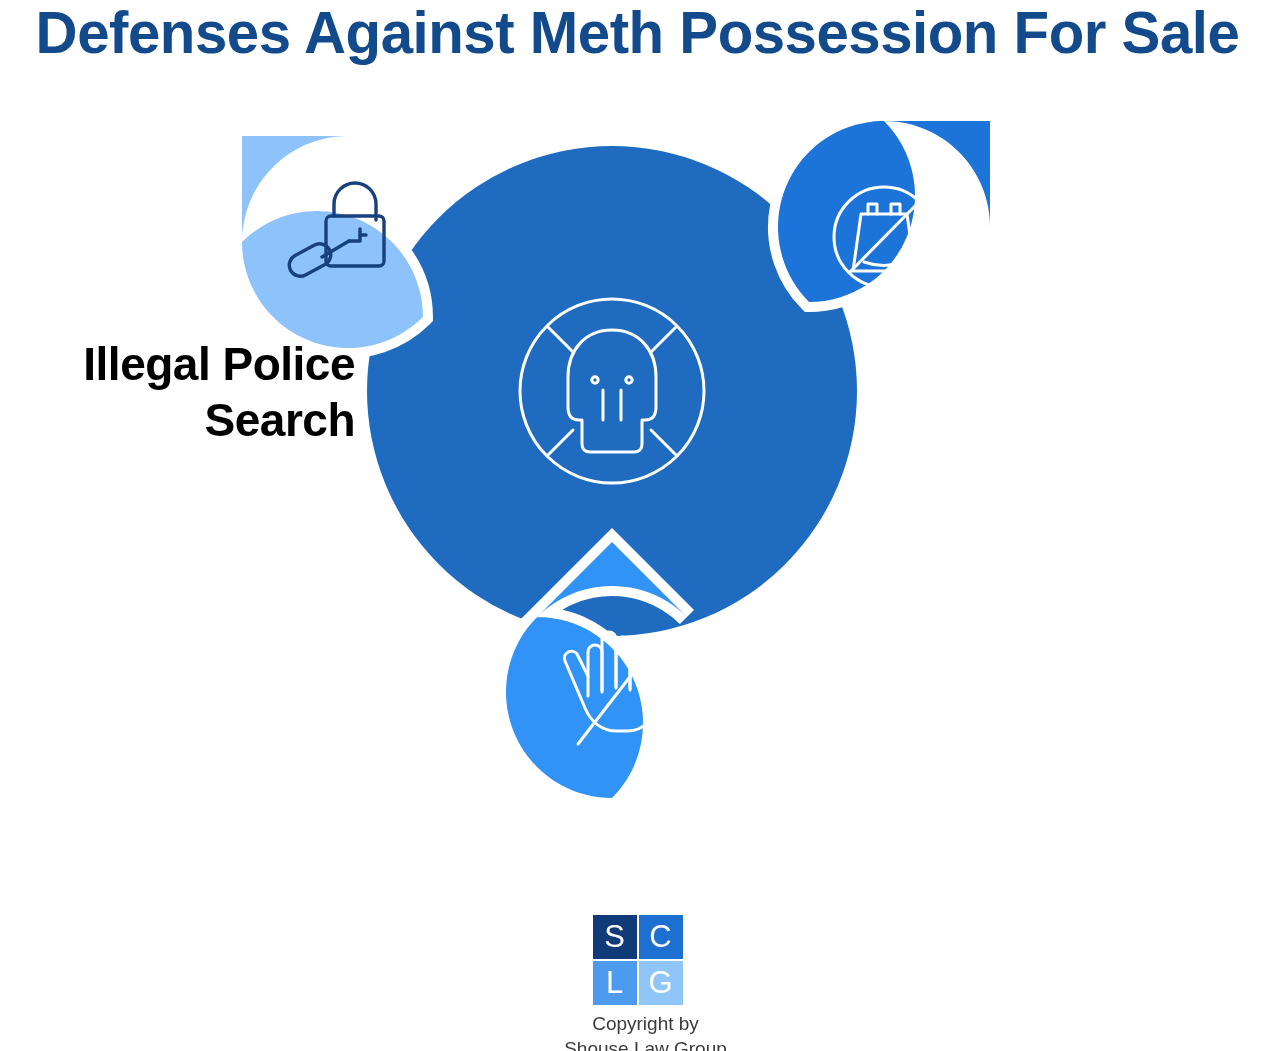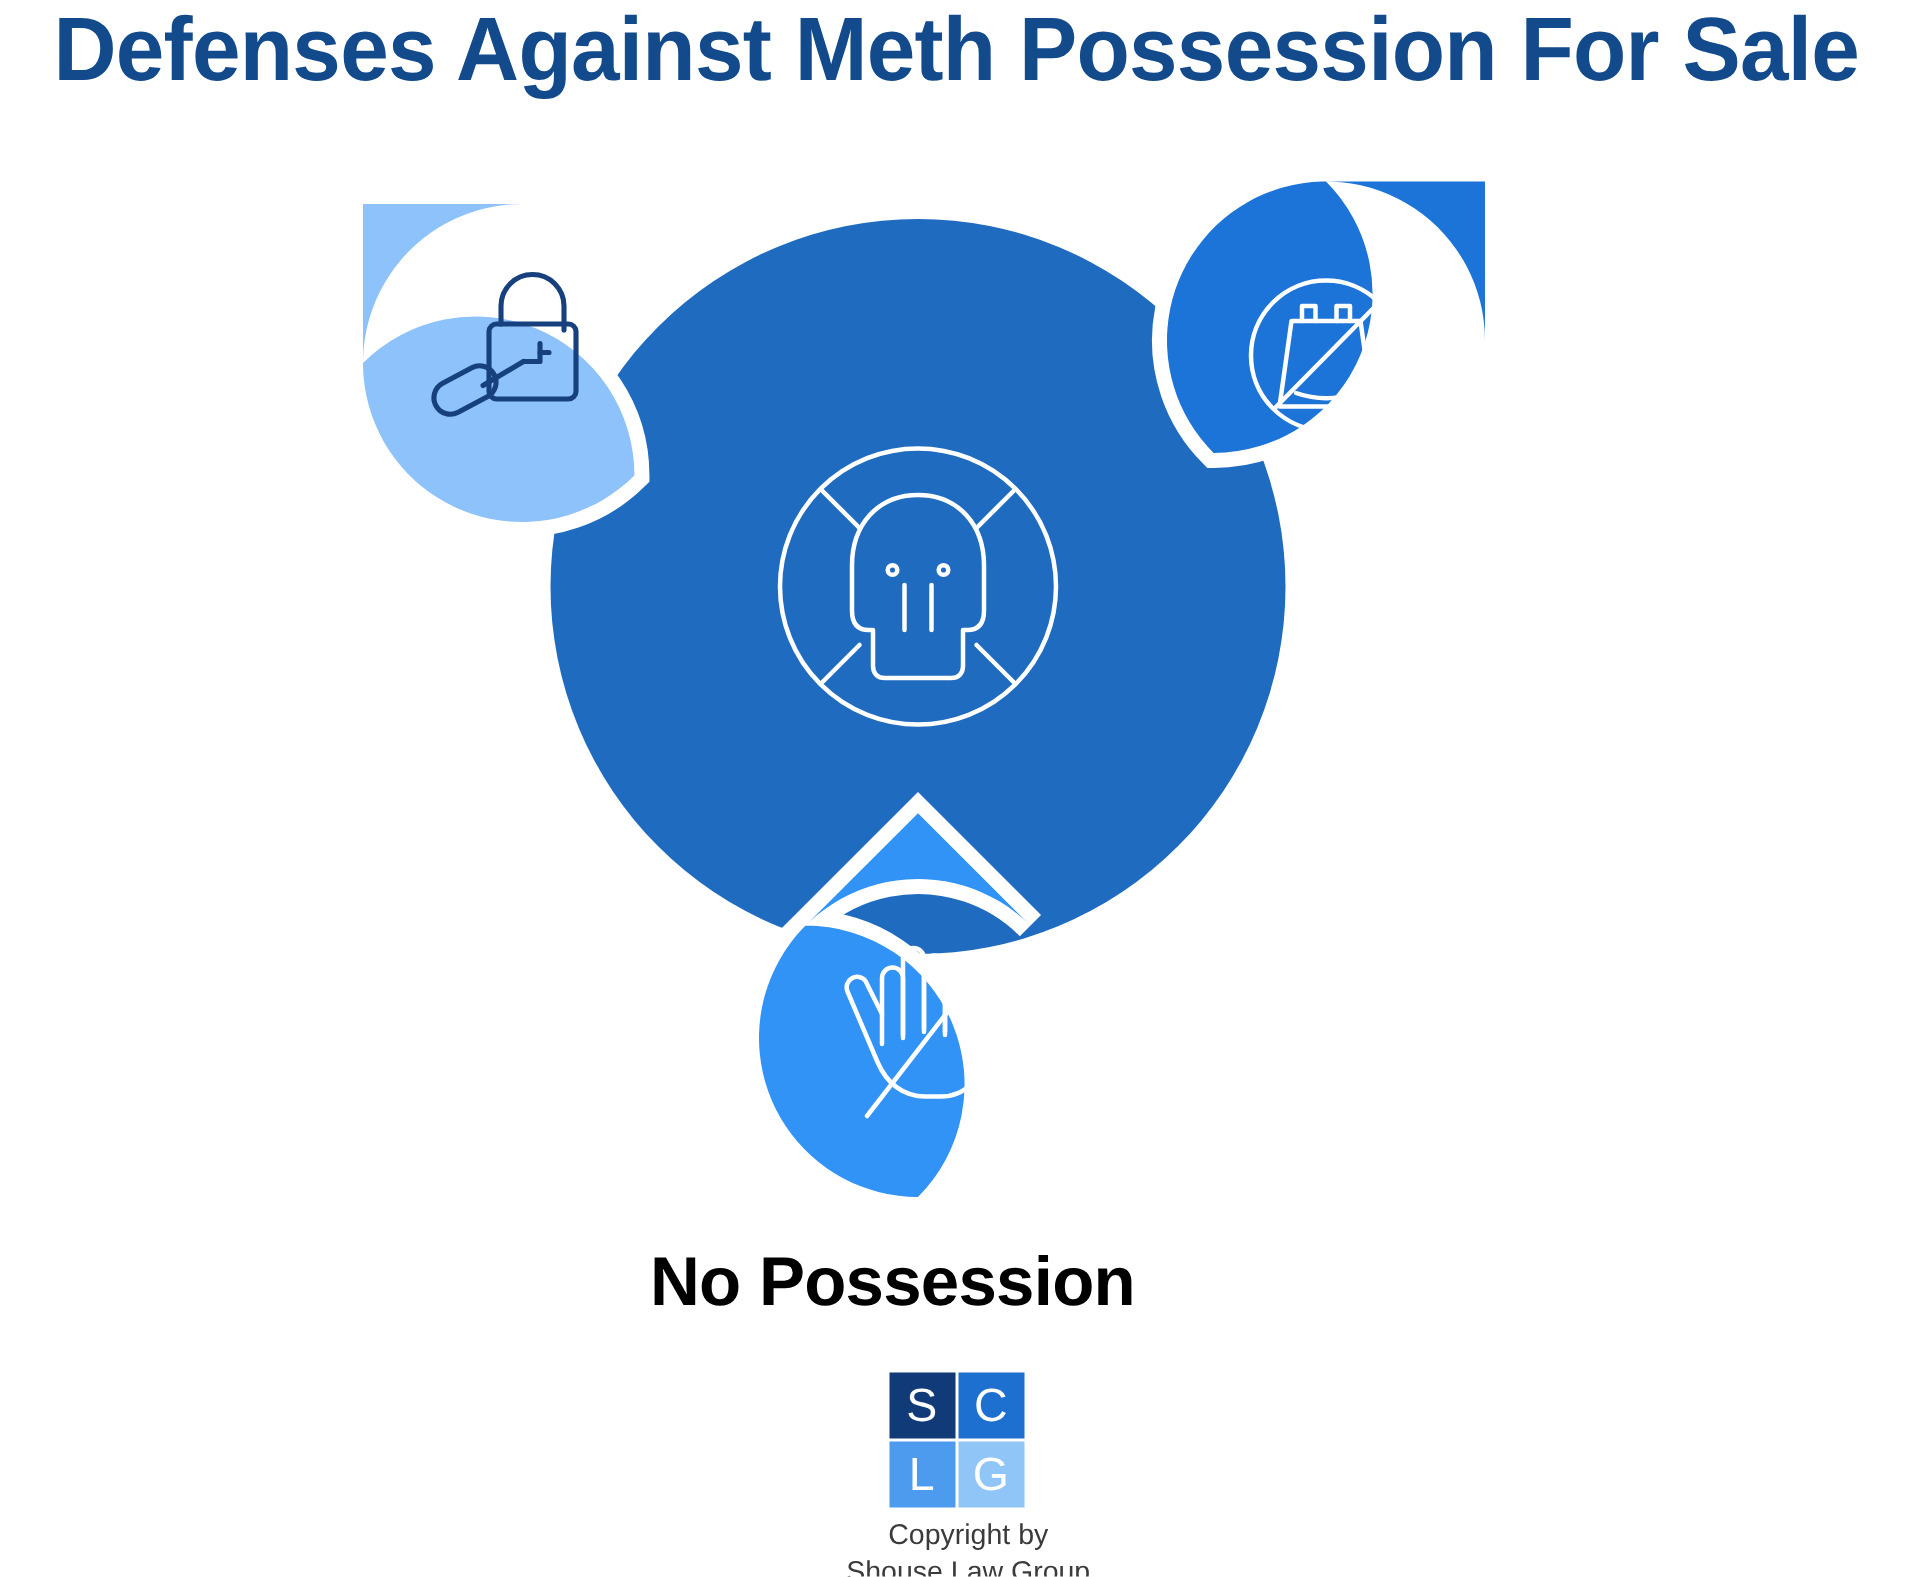--- a/index.html
+++ b/index.html
@@ -243,23 +243,23 @@
                  c6,14 17,23 32,23
                  h10
                  c17,0 27,-12 27,-28
                  v-39"></path>
 
         <line x1="578" y1="744" x2="653" y2="647"></line>
       </g>
     </g>
   </svg>
 
-
-
-  <div class="node-label" id="label-no-possession">No Possession</div>
+  <div class="node-label" id="label-illegal-police-search">Illegal Police Search</div>
+
+
 </div>
 
 <div id="footer-logo-block">
   <div id="logo-grid">
     <div class="logo-cell" id="logo-cell-s">S</div>
     <div class="logo-cell" id="logo-cell-c">C</div>
     <div class="logo-cell" id="logo-cell-l">L</div>
     <div class="logo-cell" id="logo-cell-g">G</div>
   </div>
   <div id="copyright-text">

